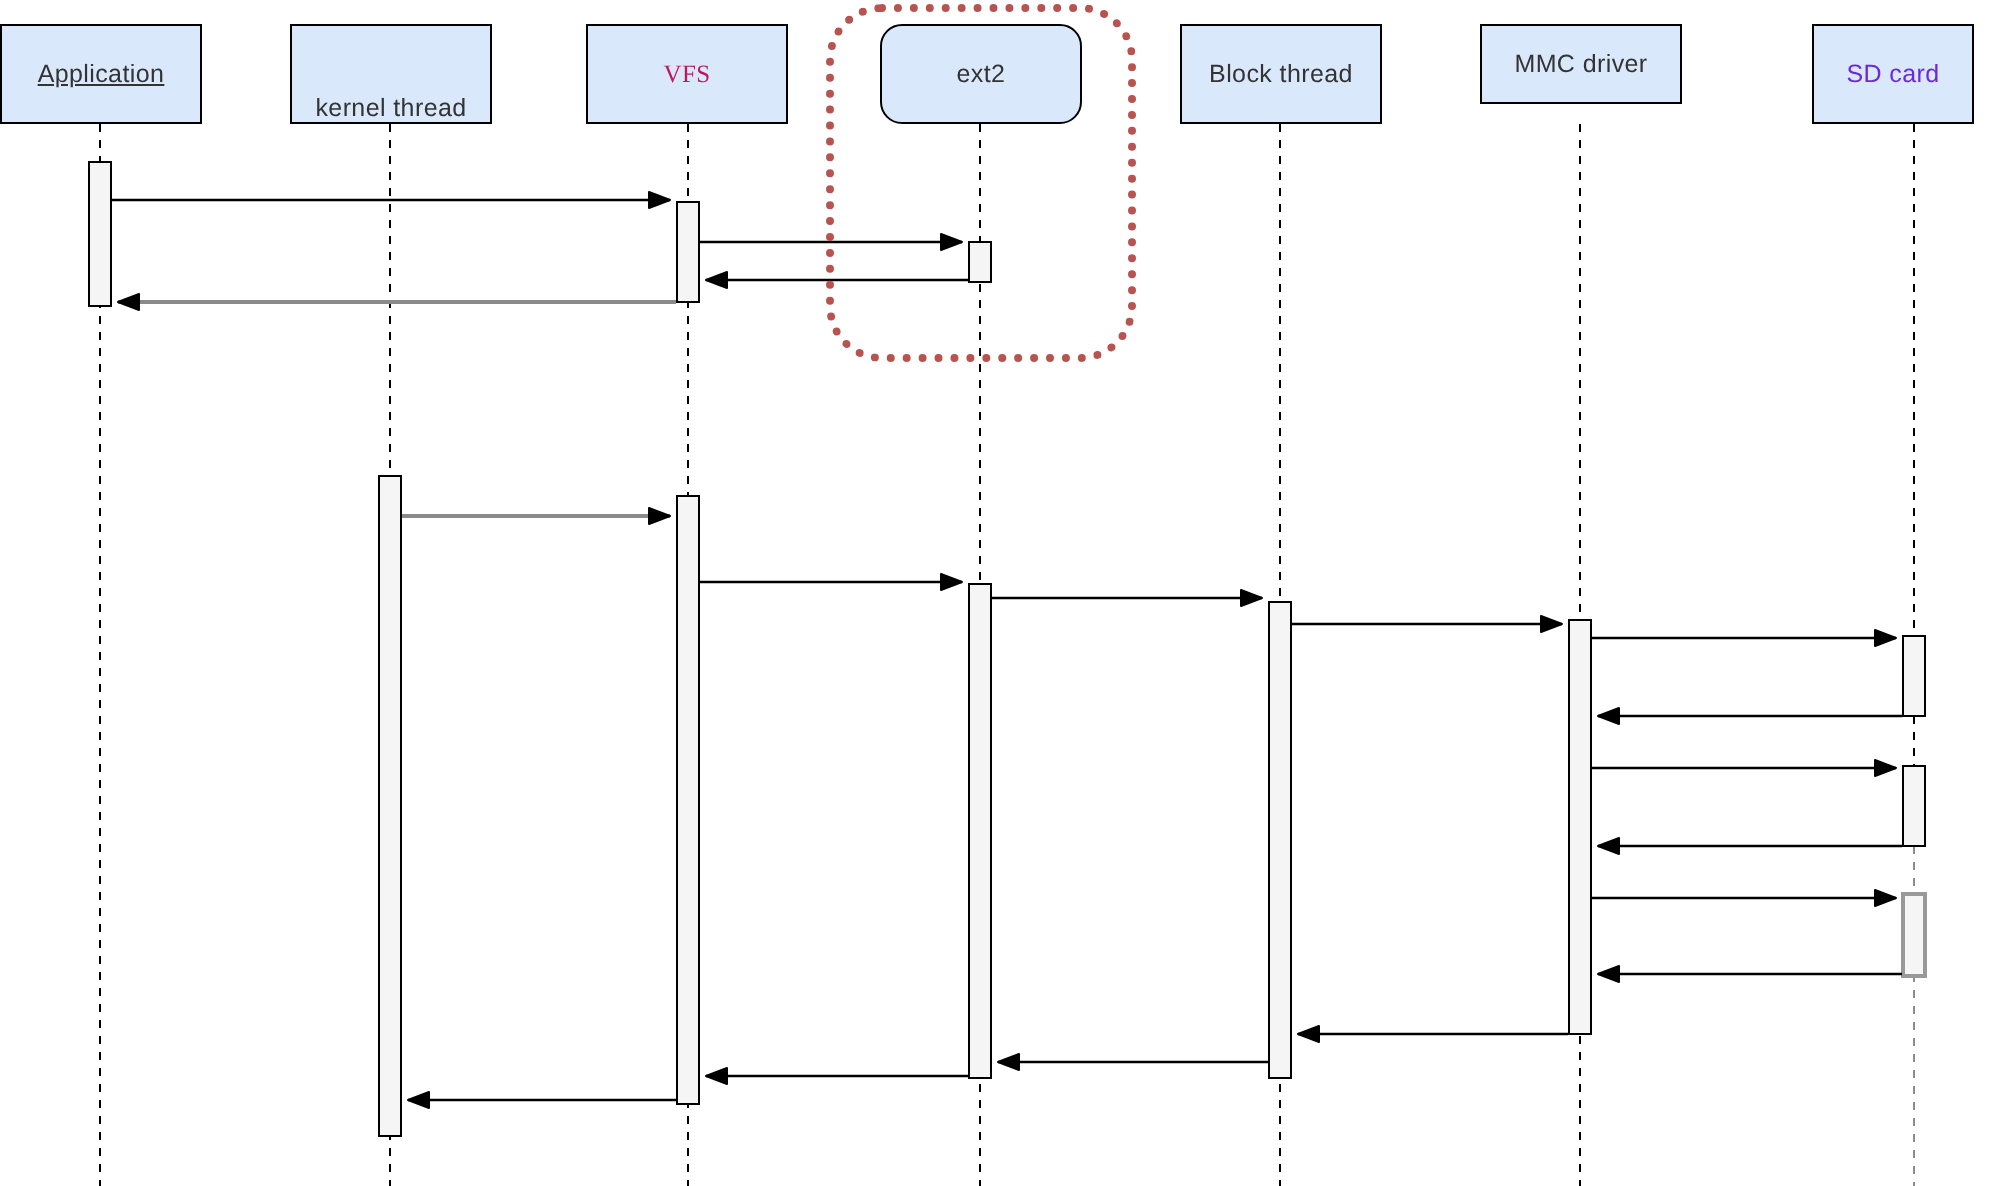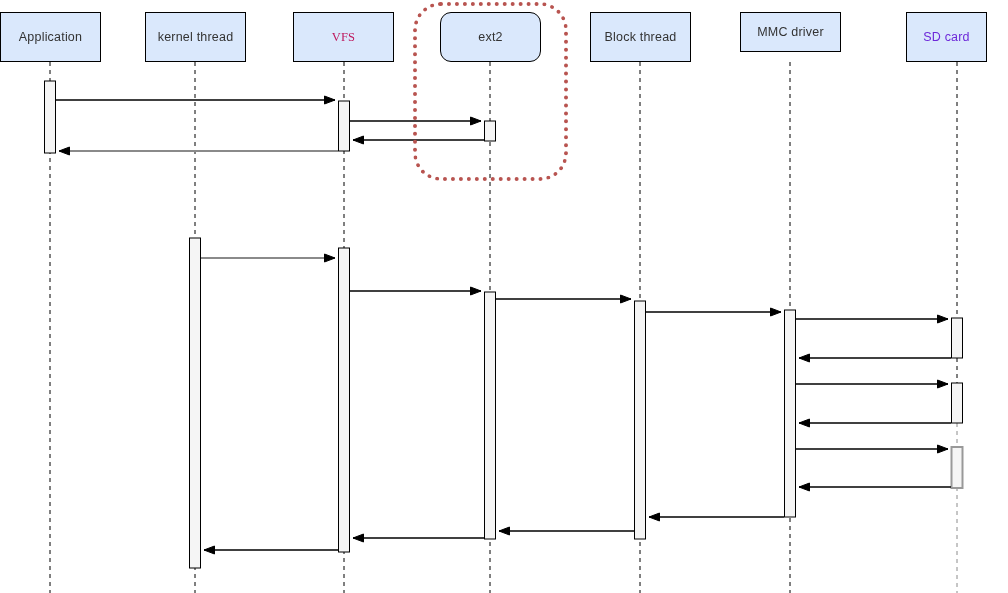--- a/index.html
+++ b/index.html
@@ -89,24 +89,24 @@
         <line x1="951" y1="423" x2="799" y2="423" stroke="#000000" stroke-width="1.3" marker-end="url(#arrowhead-black)"></line>
         <line x1="796" y1="449" x2="948" y2="449" stroke="#000000" stroke-width="1.3" marker-end="url(#arrowhead-black)"></line>
         <line x1="951" y1="487" x2="799" y2="487" stroke="#000000" stroke-width="1.3" marker-end="url(#arrowhead-black)"></line>
         <line x1="784" y1="517" x2="649" y2="517" stroke="#000000" stroke-width="1.3" marker-end="url(#arrowhead-black)"></line>
         <line x1="634" y1="531" x2="499" y2="531" stroke="#000000" stroke-width="1.3" marker-end="url(#arrowhead-black)"></line>
         <line x1="484" y1="538" x2="353" y2="538" stroke="#000000" stroke-width="1.3" marker-end="url(#arrowhead-black)"></line>
         <line x1="338" y1="550" x2="204" y2="550" stroke="#000000" stroke-width="1.3" marker-end="url(#arrowhead-black)"></line>
       </g>
   </svg>
   <div id="actors-layer">
-      <div class="actor-box" style="left: 0px; top: 12px; width: 101px; height: 50px; background: rgb(218, 232, 252); border-color: rgb(0, 0, 0); color: rgb(51, 51, 51);">
+      <div class="actor-box" style="left: 0px; top: 12px; width: 101px; height: 50px; background: rgb(218, 232, 252); border-color: rgb(0, 0, 0); color: rgb(51, 51, 51); text-decoration: underline;">
         <span>Application</span>
       </div>
-      <div class="actor-box" style="left: 145px; top: 12px; width: 101px; height: 50px; background: rgb(218, 232, 252); border-color: rgb(0, 0, 0); color: rgb(51, 51, 51);">
+      <div class="actor-box" style="left: 145px; top: 12px; width: 101px; height: 50px; background: rgb(218, 232, 252); border-color: rgb(0, 0, 0); color: rgb(51, 51, 51); align-items: flex-end;">
         <span>kernel thread</span>
       </div>
       <div class="actor-box" style="left: 293px; top: 12px; width: 101px; height: 50px; background: rgb(218, 232, 252); border-color: rgb(0, 0, 0); color: #be185d; font-family: Liberation Serif, serif;">
         <span>VFS</span>
       </div>
       <div class="actor-box" style="left: 440px; top: 12px; width: 101px; height: 50px; background: rgb(218, 232, 252); border-color: rgb(0, 0, 0); color: rgb(51, 51, 51); border-radius: 11px;">
         <span>ext2</span>
       </div>
       <div class="actor-box" style="left: 590px; top: 12px; width: 101px; height: 50px; background: rgb(218, 232, 252); border-color: rgb(0, 0, 0); color: rgb(51, 51, 51);">
         <span>Block thread</span>

